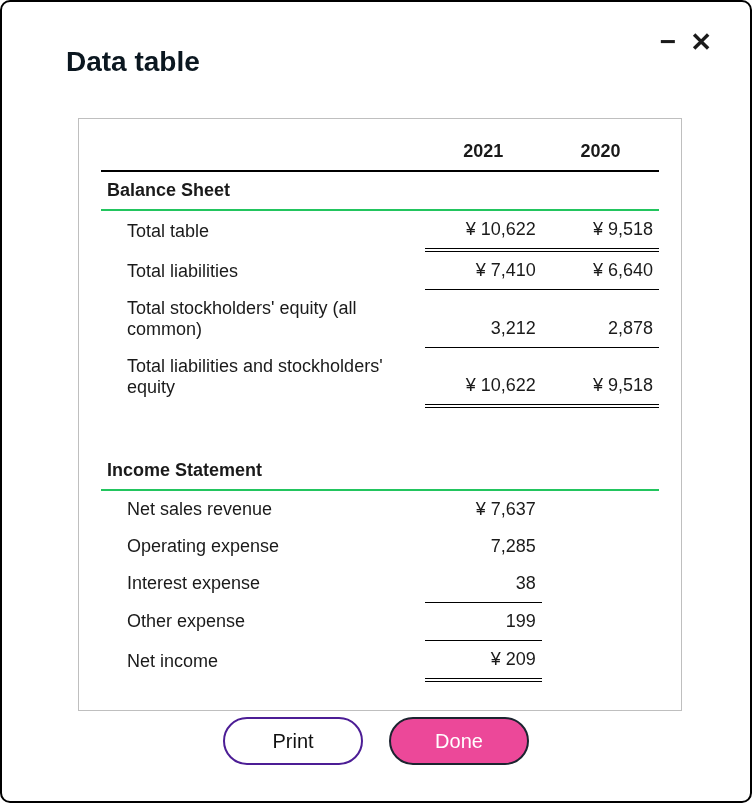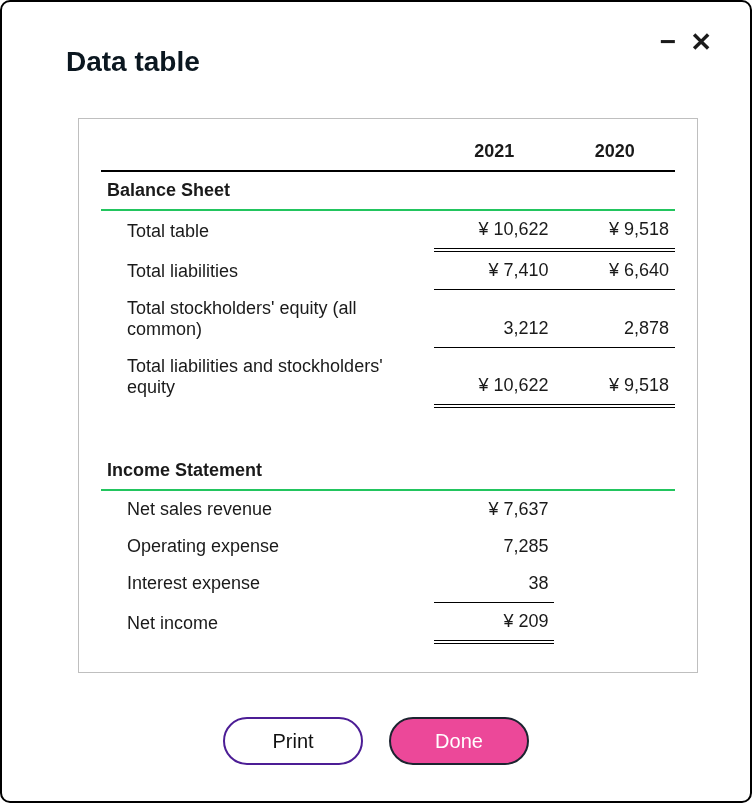--- a/index.html
+++ b/index.html
@@ -46,21 +46,21 @@
     cursor: pointer;
   }
   .win-controls .close {
     font-size: 26px;
     font-weight: 700;
     line-height: 20px;
     cursor: pointer;
   }
 
   .table-frame {
-    margin: 30px 36px 0 60px;
+    margin: 30px 52px 0 60px;
     border: 1px solid #bfbfbf;
     padding: 14px 22px 28px 22px;
   }
 
   table.fin {
     width: 100%;
     border-collapse: collapse;
     font-size: 18px;
   }
   table.fin td, table.fin th {
@@ -199,20 +199,25 @@
         <td class="num">7,285</td>
         <td class="num"></td>
       </tr>
 
       <tr>
         <td class="label-cell">Interest expense</td>
         <td class="num">38</td>
         <td class="num"></td>
       </tr>
 
+      <tr>
+        <td class="label-cell">Other expense</td>
+        <td class="num rule-single-top">199</td>
+        <td class="num"></td>
+      </tr>
 
       <tr>
         <td class="label-cell">Net income</td>
         <td class="num rule-single-top rule-dbl-bottom">¥ 209</td>
         <td class="num"></td>
       </tr>
 
     </tbody>
       </table>
   </div>

